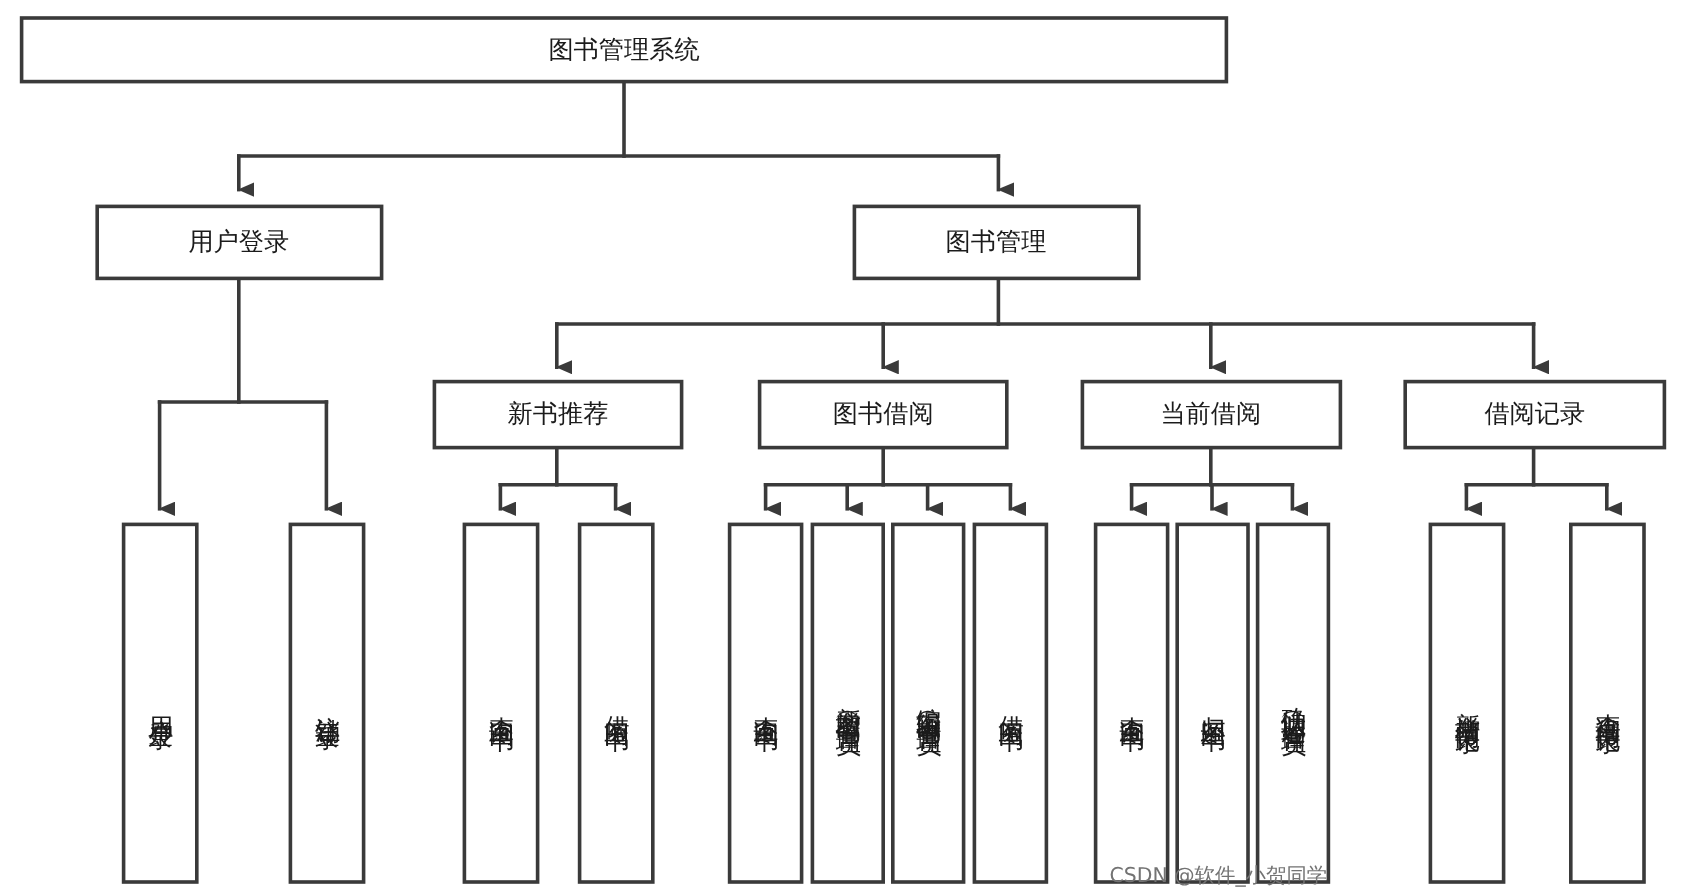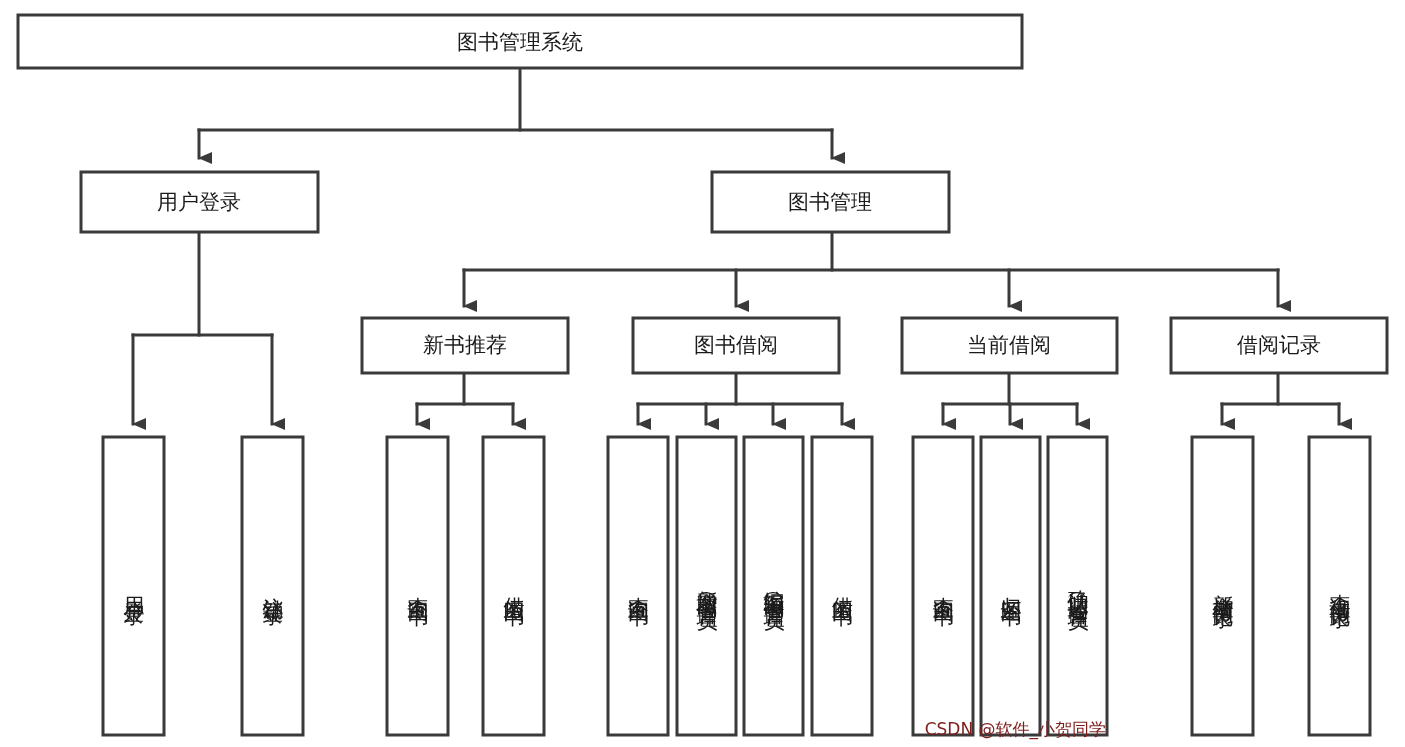--- a/index.html
+++ b/index.html
@@ -28,21 +28,21 @@
     font-family:"DejaVu Sans","Liberation Sans",sans-serif;
     font-size:21px;
     line-height:1;
     letter-spacing:3px;
     color:#1b1b1b;
     white-space:nowrap;
   }
   .watermark{
     position:absolute;right:8px;bottom:6px;
     font-family:"DejaVu Sans","Liberation Sans",sans-serif;
-    font-size:17px;color:#7f1d1d;white-space:nowrap;
+    font-size:17px;color:#737373;white-space:nowrap;
   }
 </style>
 </head>
 <body>
 
 <div id="diagram-root">
 
   <svg id="tree" viewBox="0 0 1405 747">
     <defs>
       <marker id="arrow" viewBox="0 0 12 14" refX="6" refY="13" markerWidth="12" markerHeight="14" orient="auto-start-reverse" markerUnits="userSpaceOnUse">

